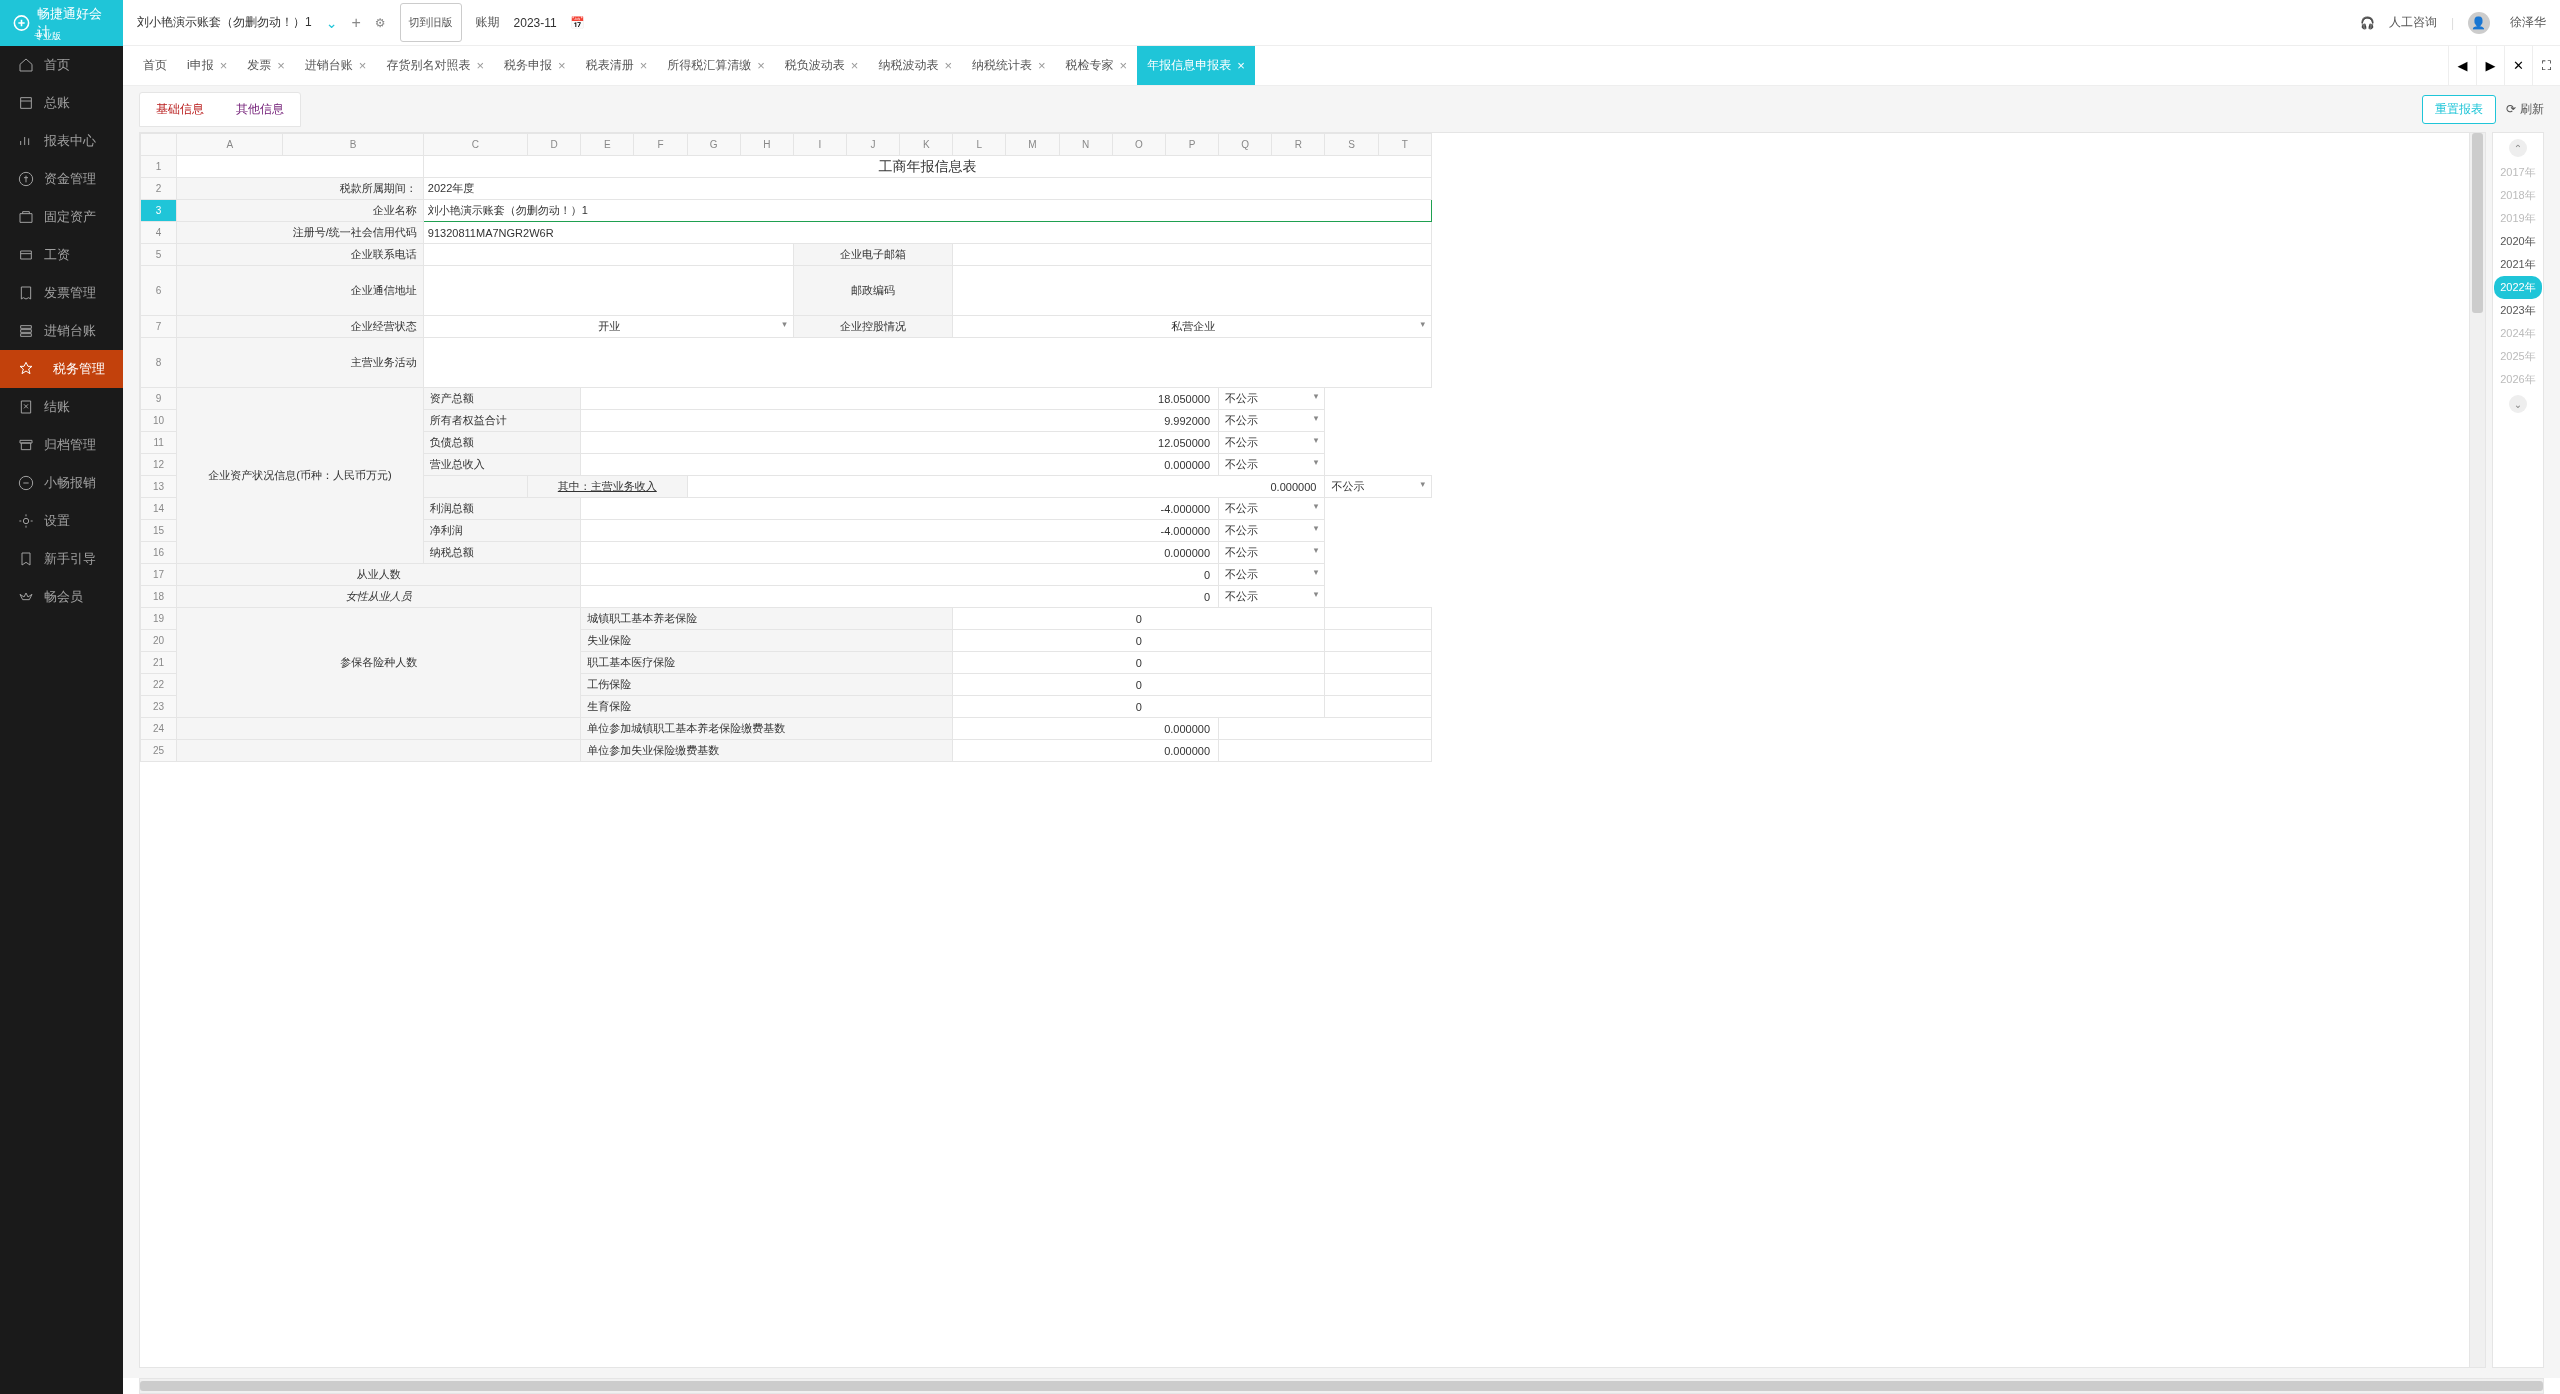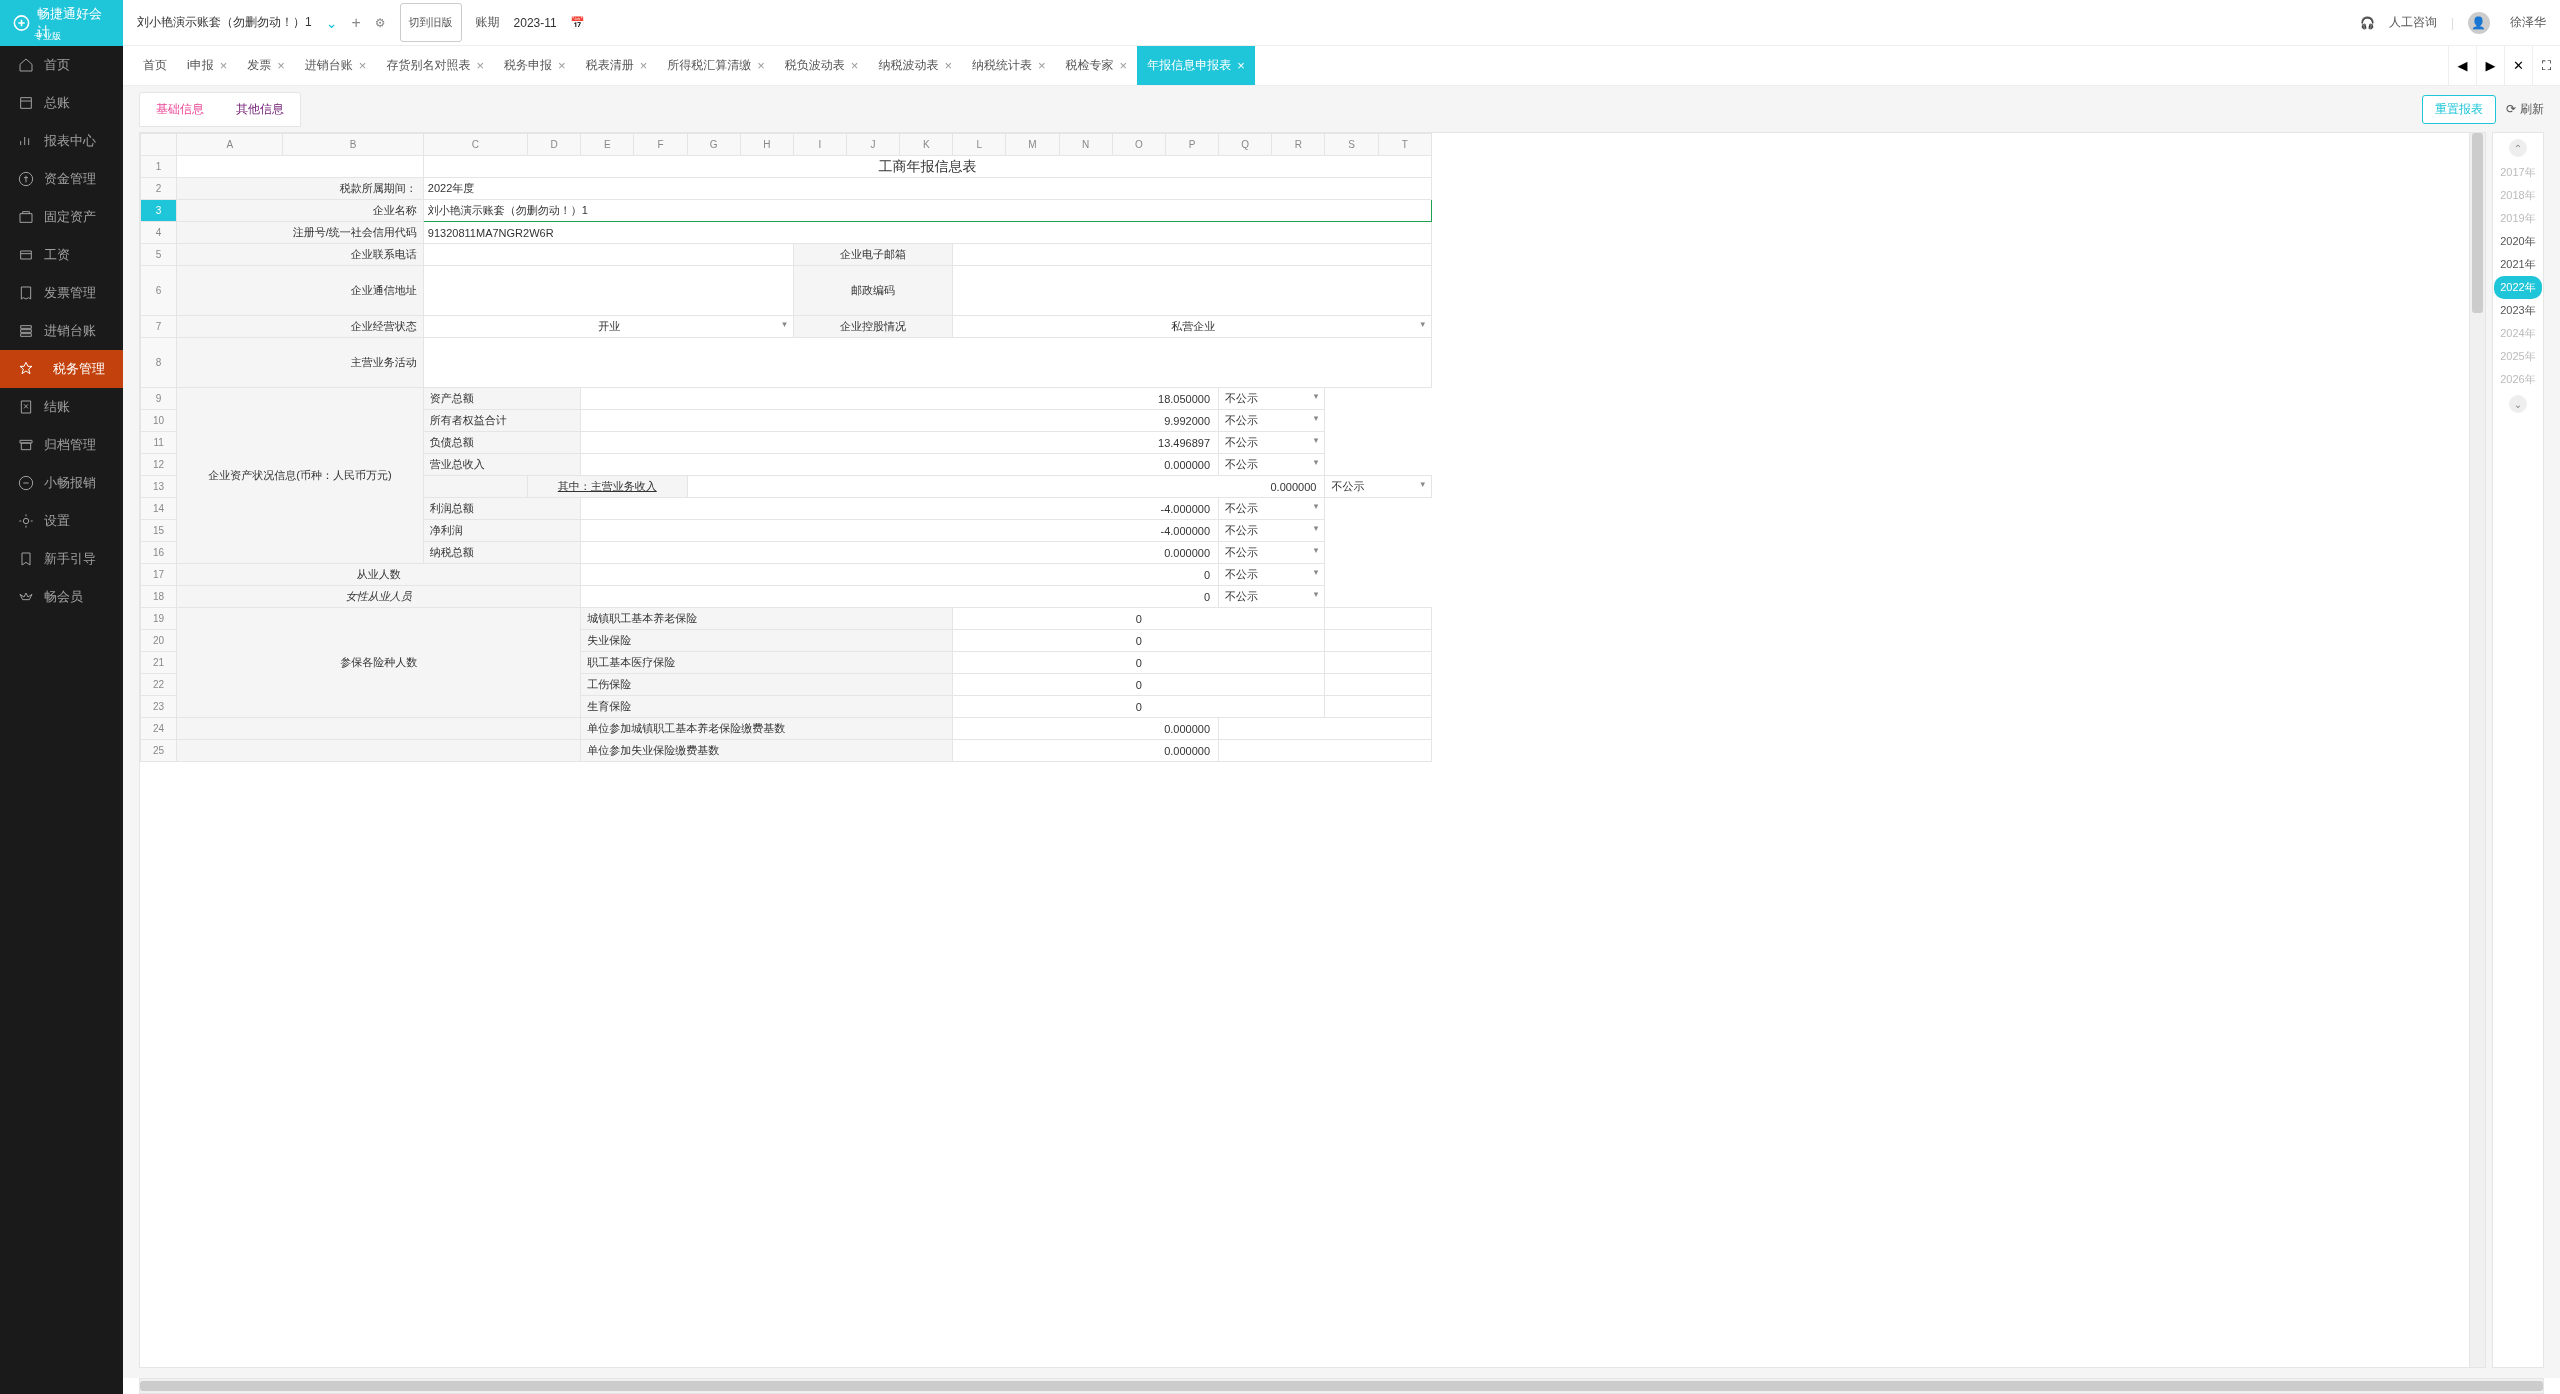--- a/index.html
+++ b/index.html
@@ -32,21 +32,21 @@
 .tab.active { background:#1fc5d8; color:#fff; }
 .tab .x { font-size:13px; color:#999; cursor:pointer; }
 .tab.active .x { color:#fff; }
 .tab-ctrl { display:flex; margin-left:auto; }
 .tab-ctrl div { width:28px; height:40px; display:flex; align-items:center; justify-content:center; border-left:1px solid #eee; cursor:pointer; font-size:13px; }
 
 
 .subbar { height:46px; display:flex; align-items:center; padding:0 16px; background:#f5f5f5; }
 .subtabs { display:flex; background:#fff; border:1px solid #e5e5e5; border-radius:3px 3px 0 0; }
 .subtab { padding:8px 16px; font-size:12px; cursor:pointer; color:#701a75; }
-.subtab.active { color:#ec4899; }
+.subtab.active { color:#b91c1c; }
 .subbar .spacer { flex:1; }
 .btn-reset { border:1px solid #1fc5d8; color:#1fc5d8; padding:5px 12px; font-size:12px; border-radius:3px; background:#fff; cursor:pointer; margin-right:10px; }
 .btn-refresh { font-size:12px; color:#555; cursor:pointer; display:flex; align-items:center; gap:4px; }
 
 
 .sheet-wrap { flex:1; display:flex; background:#f5f5f5; padding:0 16px 10px 16px; min-height:0; }
 .sheet { flex:1; background:#fff; overflow:auto; border:1px solid #e5e5e5; position:relative; }
 table { border-collapse:collapse; width:1292px; font-size:11px; color:#333; }
 th,td { border:1px solid #e5e5e5; height:22px; padding:0 4px; text-align:center; background:#fff; }
 thead th { background:#f8f8f8; font-weight:normal; color:#888; font-size:10px; }
@@ -358,21 +358,21 @@
               </tr>
               <tr>
                 <td class="col-rn">10</td>
                 <td colspan="2" class="hdr-cell" style="text-align:left;padding-left:6px;">所有者权益合计</td>
                 <td colspan="12" class="val-r">9.992000</td>
                 <td colspan="2" class="dd">不公示</td>
               </tr>
               <tr>
                 <td class="col-rn">11</td>
                 <td colspan="2" class="hdr-cell" style="text-align:left;padding-left:6px;">负债总额</td>
-                <td colspan="12" class="val-r">13.496897</td>
+                <td colspan="12" class="val-r">12.050000</td>
                 <td colspan="2" class="dd">不公示</td>
               </tr>
               <tr>
                 <td class="col-rn">12</td>
                 <td colspan="2" class="hdr-cell" style="text-align:left;padding-left:6px;">营业总收入</td>
                 <td colspan="12" class="val-r">0.000000</td>
                 <td colspan="2" class="dd">不公示</td>
               </tr>
               <tr>
                 <td class="col-rn">13</td>

